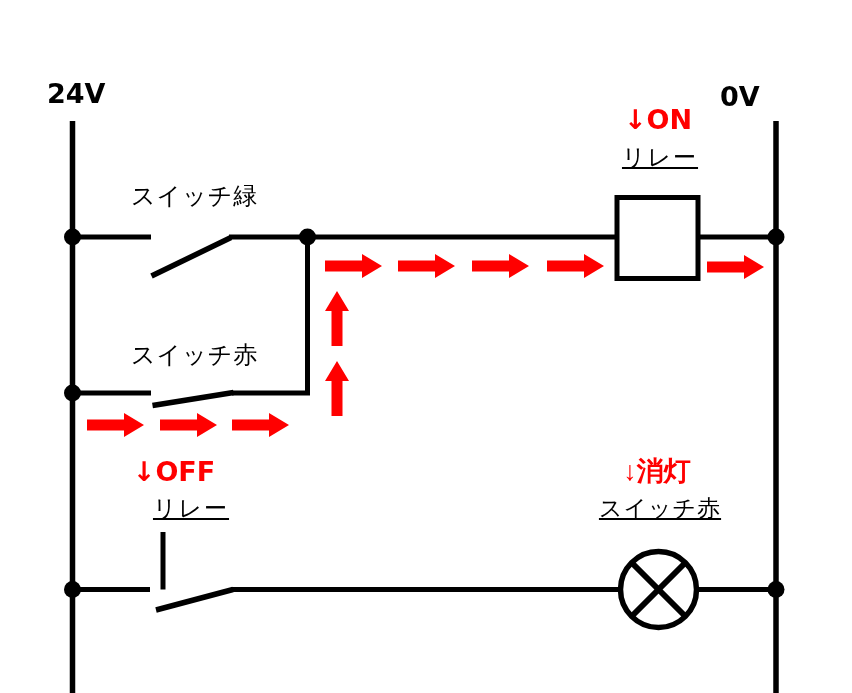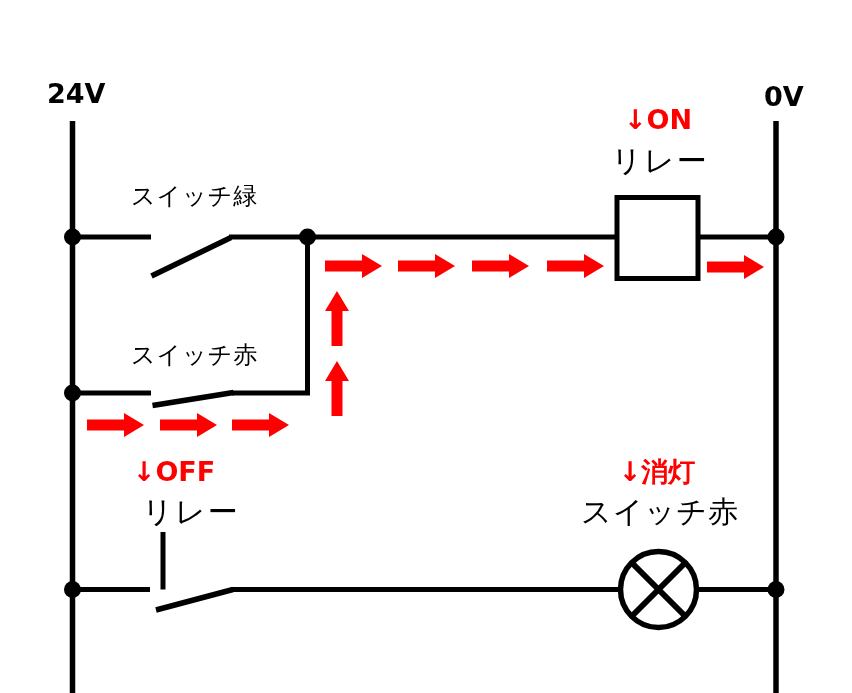--- a/index.html
+++ b/index.html
@@ -13,21 +13,21 @@
   }
   #circuit-svg{position:absolute;left:0;top:0;}
   .lbl{
     position:absolute;
     color:#000000;
     white-space:nowrap;
     line-height:1;
   }
   .rail-lbl{font-size:27px;font-weight:bold;}
   .comp-lbl{font-size:24px;letter-spacing:1px;}
-  .sub-lbl{font-size:30px;letter-spacing:2px;}
+  .sub-lbl{font-size:23px;letter-spacing:2px;text-decoration:underline;}
   .status-lbl{font-size:27px;font-weight:bold;color:var(--flow,#ff0000);}
   .centered{transform:translateX(-50%);text-align:center;}
 </style>
 </head>
 <body>
 
 <div id="stage" style="--flow: #ff0000;">
 
   <svg id="circuit-svg" width="852" height="693" viewBox="0 0 852 693">
 
@@ -70,27 +70,27 @@
       <polygon points="337,245 349,265 342.5,265 342.5,300 331.5,300 331.5,265 325,265"></polygon>
       <polygon points="337,315 349,335 342.5,335 342.5,370 331.5,370 331.5,335 325,335"></polygon>
 
       <polygon points="87,373.5 124,373.5 124,367 144,379 124,391 124,384.5 87,384.5"></polygon>
       <polygon points="160,373.5 197,373.5 197,367 217,379 197,391 197,384.5 160,384.5"></polygon>
       <polygon points="232,373.5 269,373.5 269,367 289,379 269,391 269,384.5 232,384.5"></polygon>
     </g>
   </svg>
 
   <div class="lbl rail-lbl" style="left:47px;top:34px;">24V</div>
-  <div class="lbl rail-lbl" style="left:764px;top:37px;">0V</div>
+  <div class="lbl rail-lbl" style="left:720px;top:37px;">0V</div>
 
   <div class="lbl comp-lbl" style="left:131px;top:138px;">スイッチ緑</div>
   <div class="lbl comp-lbl" style="left:131px;top:297px;">スイッチ赤</div>
 
   <div class="lbl status-lbl centered" style="left:658px;top:60px;">↓ON</div>
   <div class="lbl sub-lbl centered" style="left:660px;top:100px;">リレー</div>
 
   <div class="lbl status-lbl centered" style="left:174px;top:412px;">↓OFF</div>
   <div class="lbl sub-lbl centered" style="left:191px;top:451px;">リレー</div>
 
-  <div class="lbl status-lbl centered" style="left:657px;top:412px;">↓消灯</div>
+  <div class="lbl status-lbl centered" style="left:657px;top:412px;font-family:Liberation Serif, serif;">↓消灯</div>
   <div class="lbl sub-lbl centered" style="left:660px;top:451px;letter-spacing:1px;">スイッチ赤</div>
 
 </div>
 
 </body></html>

